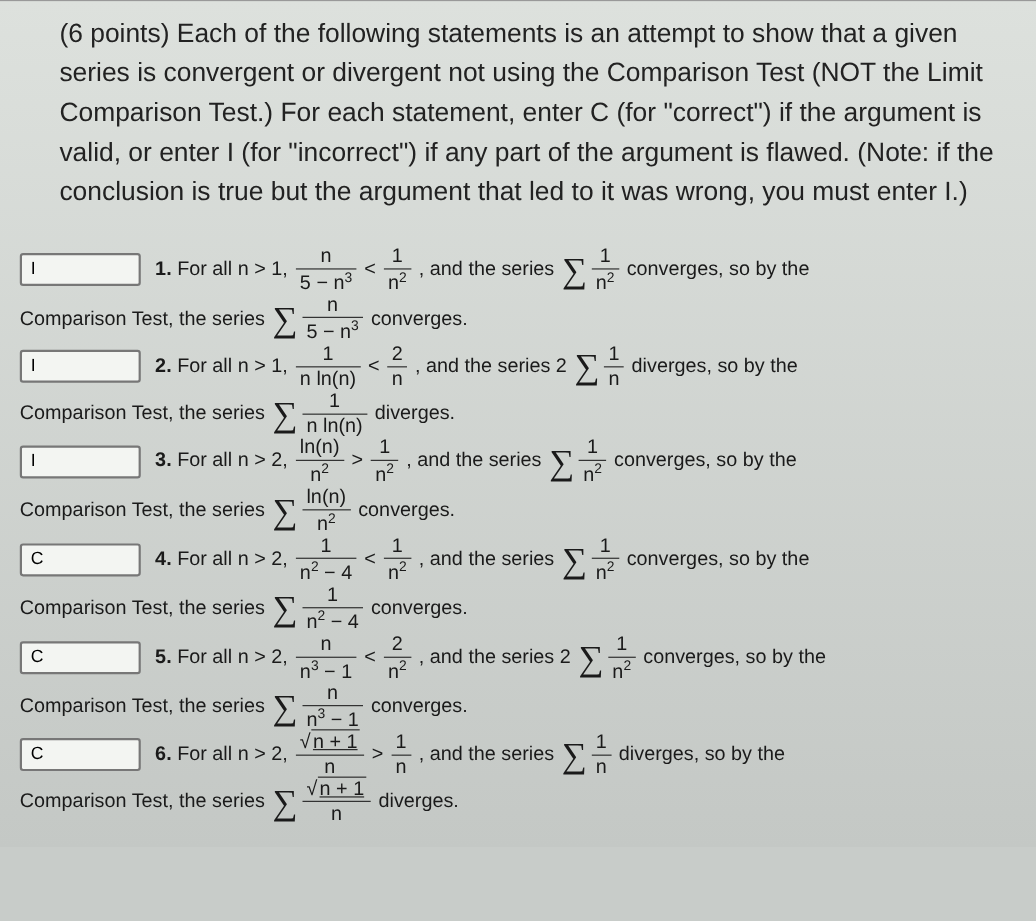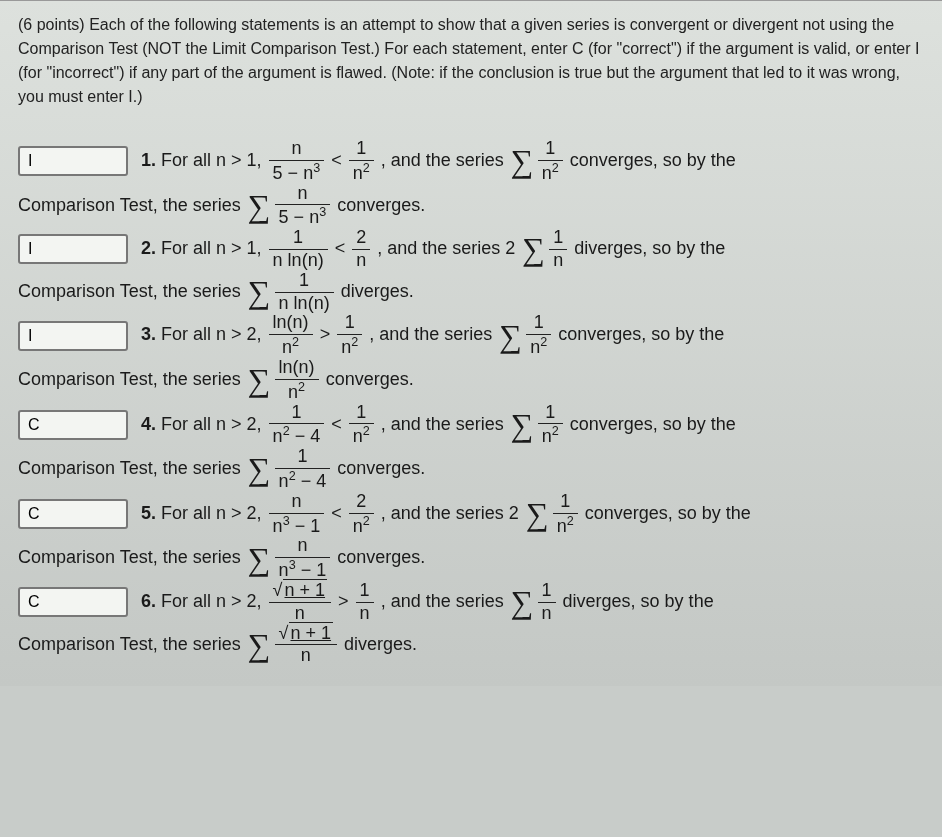--- a/index.html
+++ b/index.html
@@ -9,24 +9,25 @@
     font-family: Arial, Helvetica, sans-serif;
     background: #c8ccc9;
     width: 942px;
   }
   .container {
     padding: 12px 18px 20px 18px;
     background: linear-gradient(180deg, #dde1dd 0%, #c4c8c5 100%);
     border-top: 1px solid #999;
   }
   .prompt {
-    font-size: 16px;
+    font-size: 24px;
     line-height: 1.5;
     color: #222;
     margin-bottom: 30px;
+    margin-left: 36px;
   }
   .item {
     font-size: 18px;
     line-height: 2.2;
     color: #1a1a1a;
     display: block;
   }
   .input-box {
     display: inline-block;
     width: 110px;

